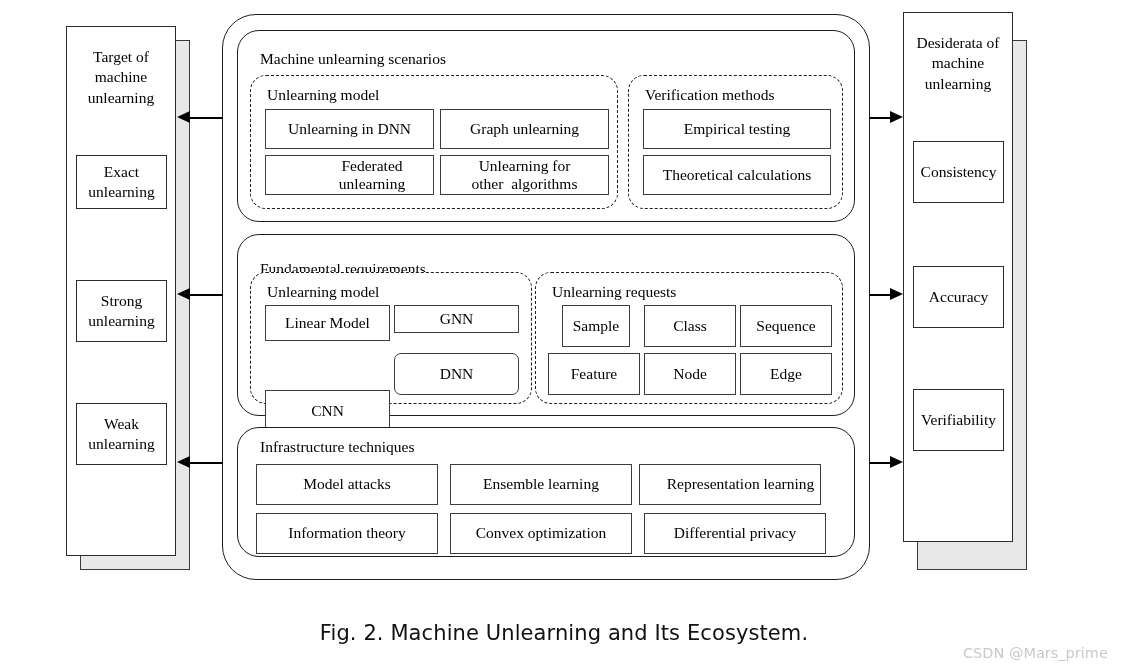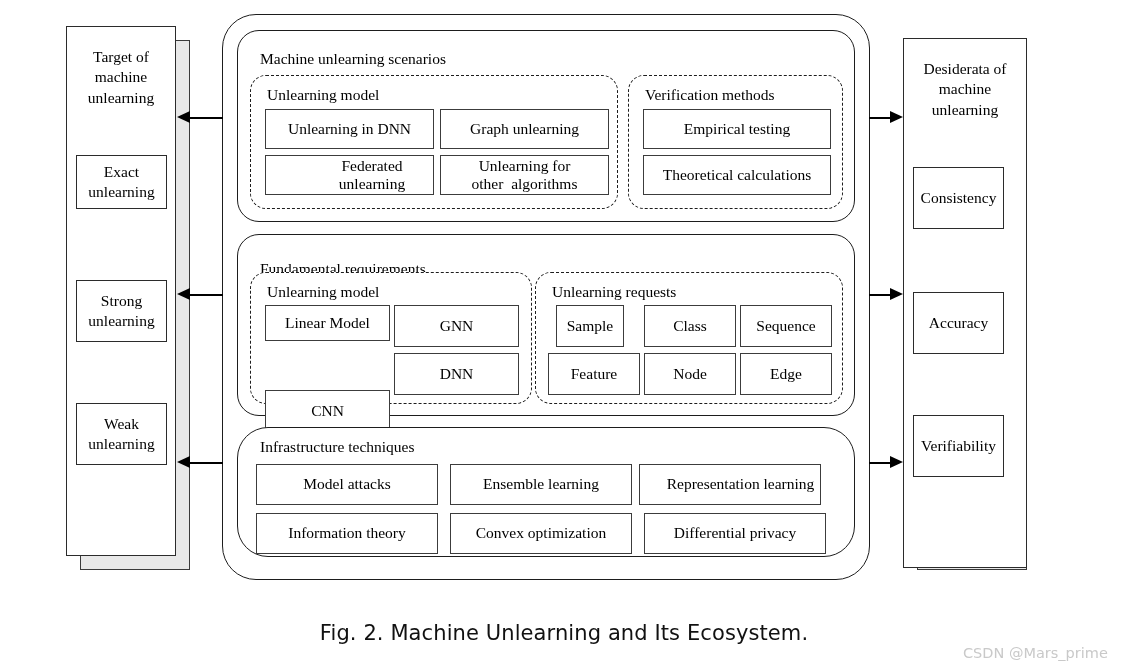--- a/index.html
+++ b/index.html
@@ -110,21 +110,21 @@
 
     <div class="side-box" style="left:9px;top:376px;width:91px;height:62px;">
       <div>
         <span>Weak</span><br>
         <span>unlearning</span>
       </div>
     </div>
   </div>
 
   <div class="side-shadow" style="left:917px;top:40px;width:110px;height:530px;"></div>
-  <div class="side-panel" style="left:903px;top:38px;width:124px;height:530px;padding-left:40px;">
+  <div class="side-panel" style="left:903px;top:12px;width:110px;height:530px;padding-left:40px;">
     <div class="side-title" style="top:20px;">
       <span>Desiderata of</span><br>
       <span>machine</span><br>
       <span>unlearning</span>
     </div>
 
     <div class="side-box" style="left:9px;top:128px;width:91px;height:62px;">Consistency</div>
 
     <div class="side-box" style="left:9px;top:253px;width:91px;height:62px;">Accuracy</div>
 
@@ -158,38 +158,38 @@
     </div>
   </div>
 
   <div class="sec-round" style="left:237px;top:234px;width:618px;height:182px;">
     <div class="sec-title" style="left:22px;top:14px;margin-top:12px;">Fundamental requirements</div>
 
     <div class="dash-group" style="left:12px;top:37px;width:282px;height:132px;">
       <div class="grp-title" style="left:16px;top:11px;">Unlearning model</div>
 
       <div class="leaf" style="left:14px;top:32px;width:125px;height:36px;">Linear Model</div>
-      <div class="leaf" style="left:143px;top:32px;width:125px;height:42px;">GNN</div>
+      <div class="leaf" style="left:143px;top:32px;width:125px;height:28px;">GNN</div>
       <div class="leaf" style="left:14px;top:80px;width:125px;height:42px;margin-top:37px;">CNN</div>
-      <div class="leaf" style="left:143px;top:80px;width:125px;height:42px;">DNN</div>
+      <div class="leaf" style="left:143px;top:80px;width:125px;height:42px;border-radius:7px;">DNN</div>
     </div>
 
     <div class="dash-group" style="left:297px;top:37px;width:308px;height:132px;">
       <div class="grp-title" style="left:16px;top:11px;">Unlearning requests</div>
 
-      <div class="leaf" style="left:20px;top:32px;width:68px;height:42px;">Sample</div>
+      <div class="leaf" style="left:26px;top:32px;width:68px;height:42px;">Sample</div>
       <div class="leaf" style="left:108px;top:32px;width:92px;height:42px;">Class</div>
       <div class="leaf" style="left:204px;top:32px;width:92px;height:42px;">Sequence</div>
       <div class="leaf" style="left:12px;top:80px;width:92px;height:42px;">Feature</div>
       <div class="leaf" style="left:108px;top:80px;width:92px;height:42px;">Node</div>
       <div class="leaf" style="left:204px;top:80px;width:92px;height:42px;">Edge</div>
     </div>
   </div>
 
-  <div class="sec-round" style="left:237px;top:427px;width:618px;height:130px;border-radius:31px;">
+  <div class="sec-round" style="left:237px;top:427px;width:618px;height:130px;">
     <div class="sec-title" style="left:22px;top:11px;">Infrastructure techniques</div>
 
     <div class="leaf" style="left:18px;top:36px;width:182px;height:41px;">Model attacks</div>
     <div class="leaf" style="left:212px;top:36px;width:182px;height:41px;">Ensemble learning</div>
     <div class="leaf" style="left:401px;top:36px;width:182px;height:41px;padding-left:24px;">Representation learning</div>
 
     <div class="leaf" style="left:18px;top:85px;width:182px;height:41px;">Information theory</div>
     <div class="leaf" style="left:212px;top:85px;width:182px;height:41px;">Convex optimization</div>
     <div class="leaf" style="left:406px;top:85px;width:182px;height:41px;">Differential privacy</div>
   </div>

